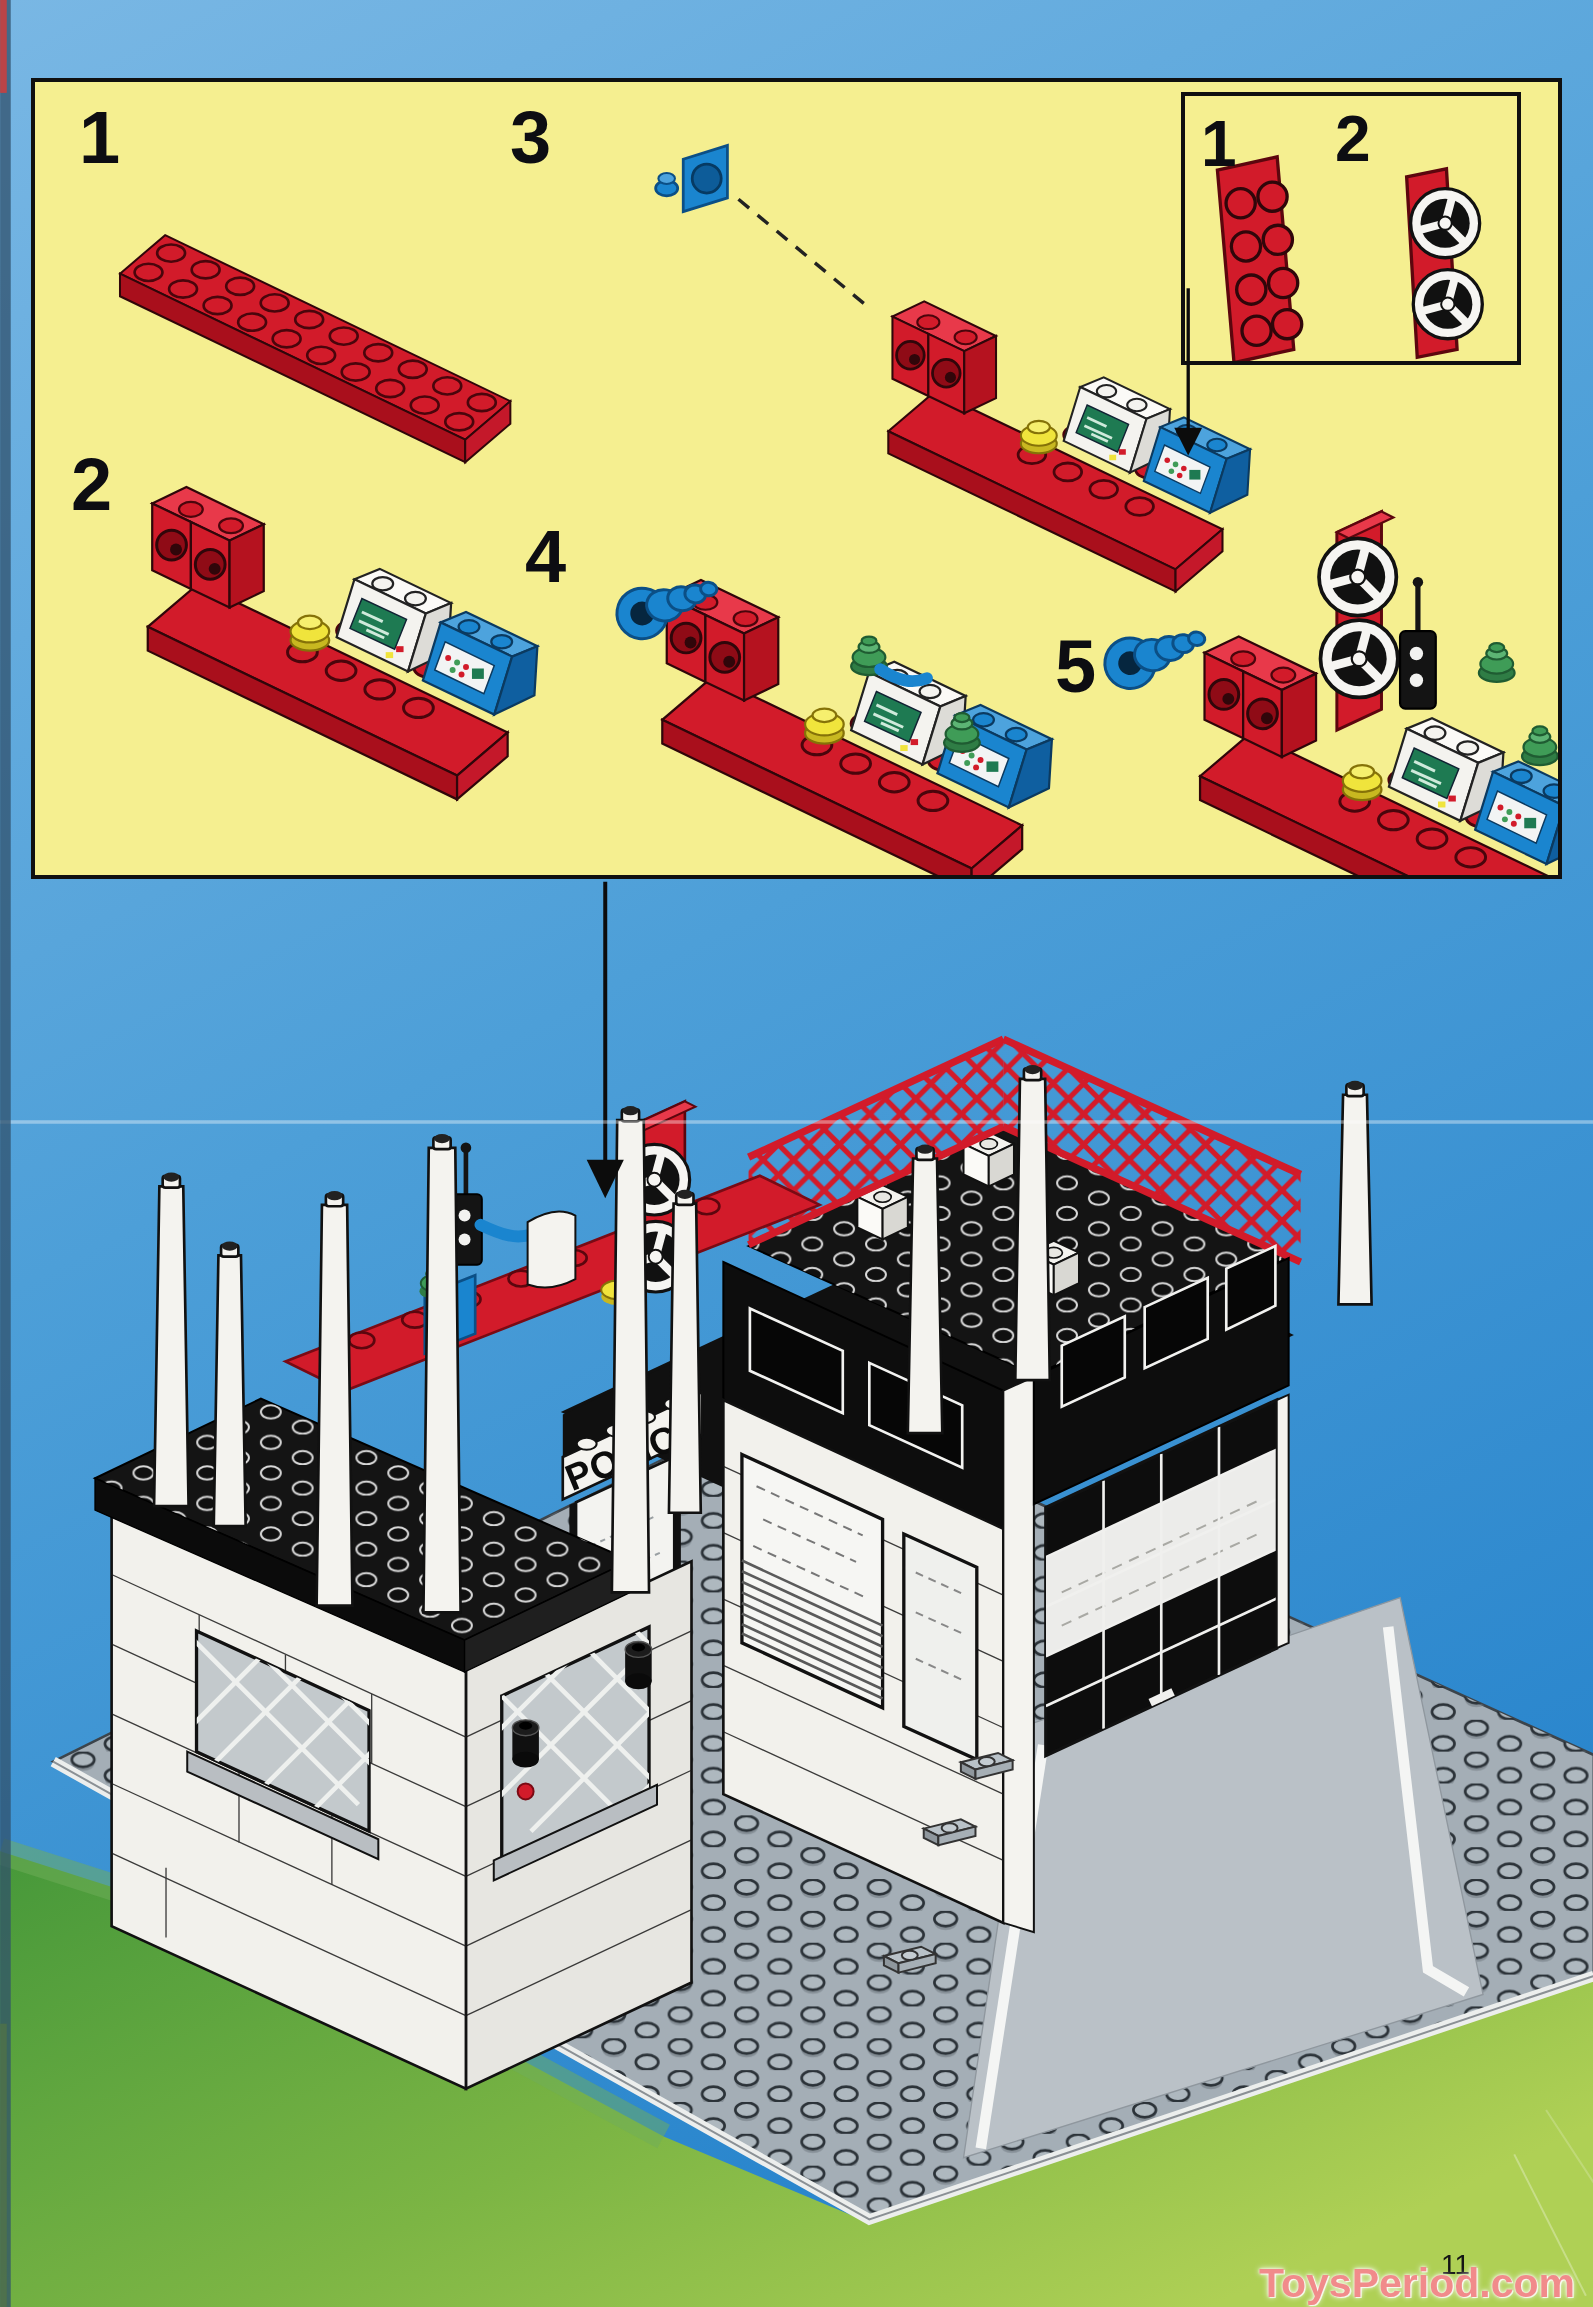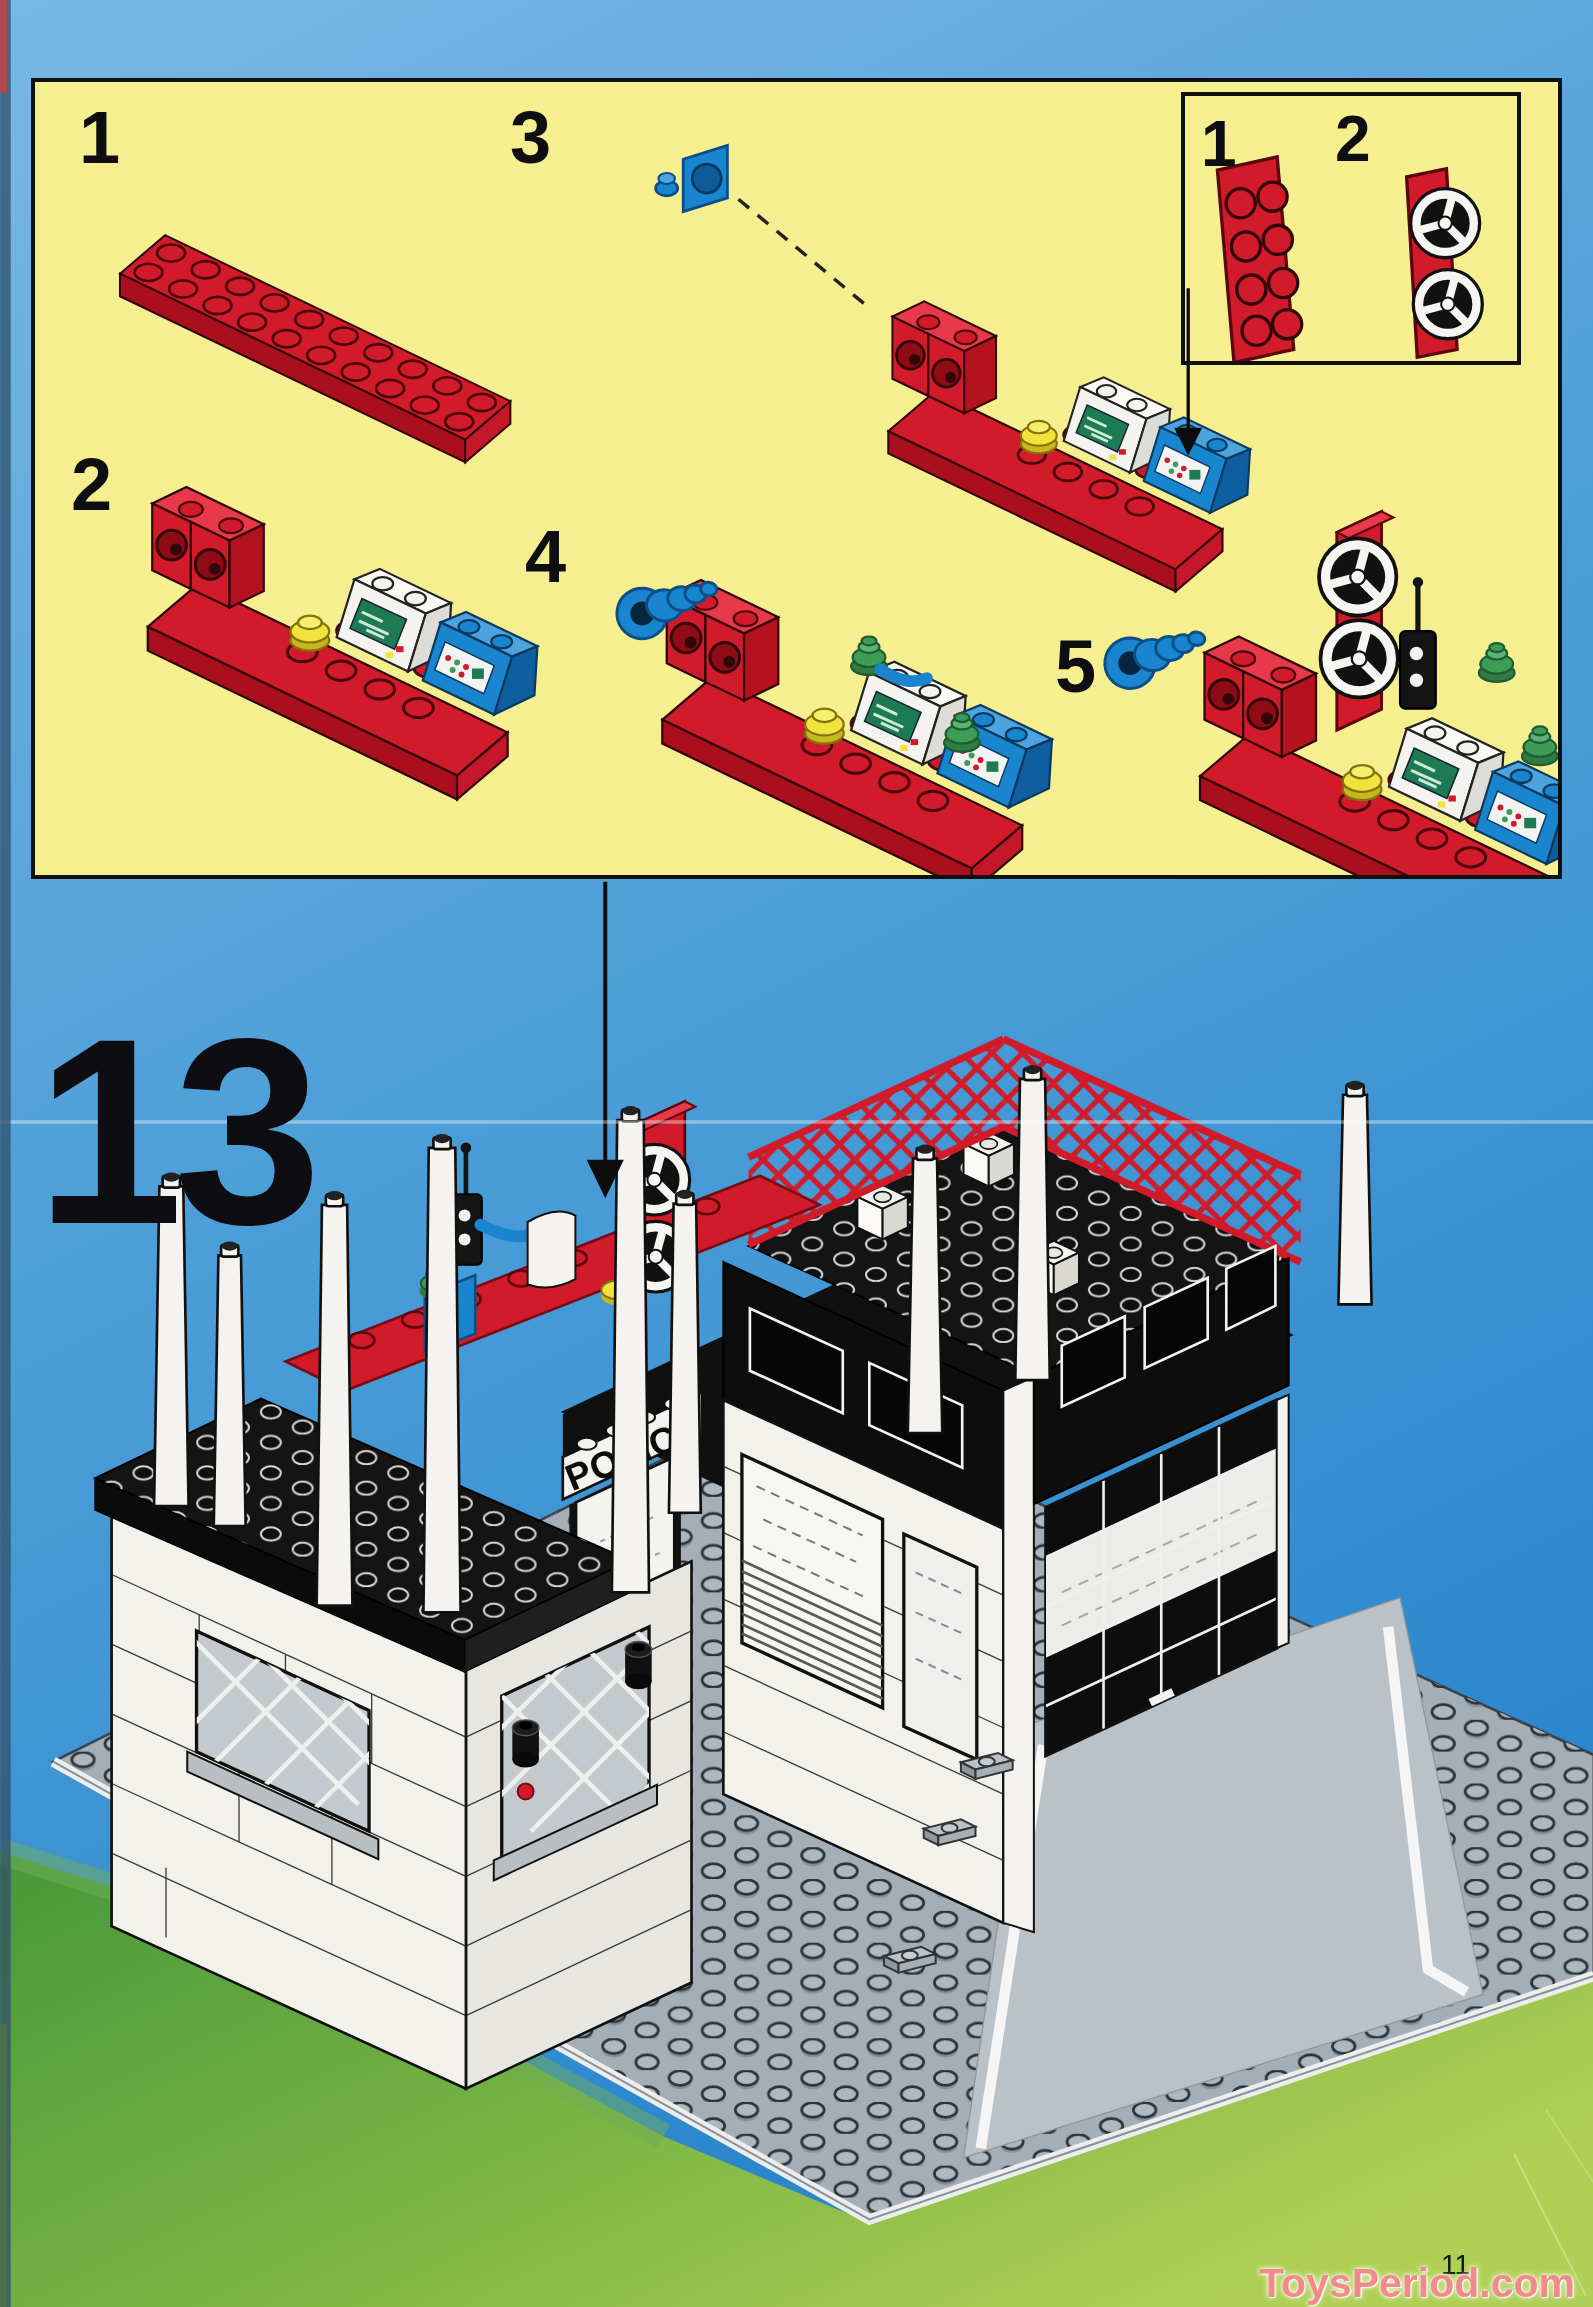--- a/index.html
+++ b/index.html
@@ -615,19 +615,18 @@
   <div class="digit step-label" style="left:36px;top:366px;">2</div>
   <div class="digit step-label" style="left:490px;top:438px;">4</div>
   <div class="digit step-label" style="left:1020px;top:548px;">5</div>
 
   <div id="inset-box">
     <div class="digit inset-label" style="left:16px;top:16px;">1</div>
     <div class="digit inset-label" style="left:150px;top:10.6px;">2</div>
   </div>
 </div>
 
-<div id="big-step" class="digit">13</div>
 
 <div id="page-number">11</div>
 <div id="watermark">ToysPeriod.com</div>
 
 </div>
 
 
 </body></html>

